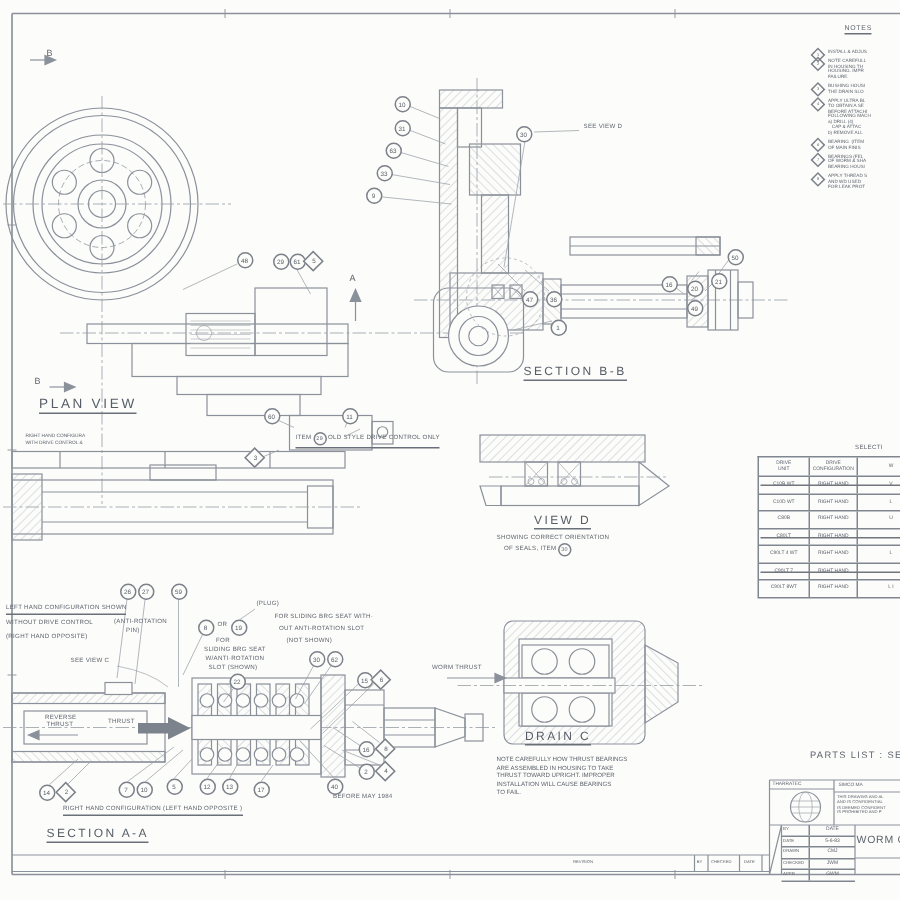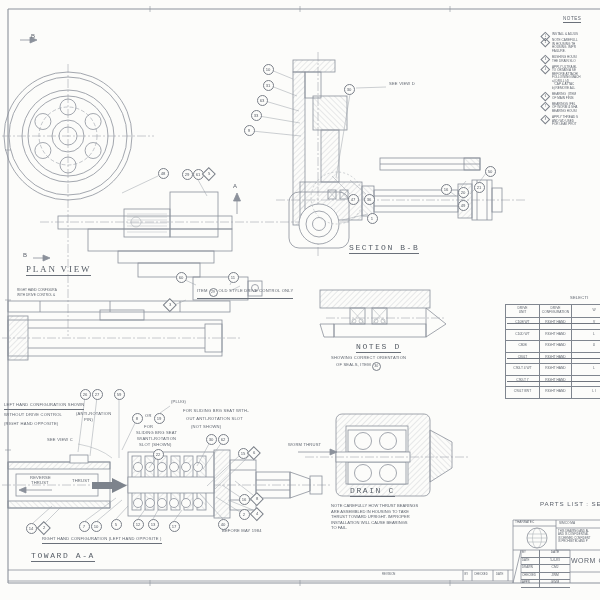--- a/index.html
+++ b/index.html
@@ -6,21 +6,21 @@
   .sheet{position:relative;width:600px;height:600px;background:#fcfcfa;overflow:hidden;
          font-family:"Liberation Sans",sans-serif;color:#5e646e;}
   #art{position:absolute;left:0;top:0;}
   .t{position:absolute;white-space:nowrap;color:#5e646e;line-height:1.15;}
   .t28{font-size:2.8px;}
   .t3{font-size:3.2px;}
   .t4{font-size:4.1px;letter-spacing:.2px;}
   .t45{font-size:4.6px;letter-spacing:.5px;}
   .t6{font-size:6px;}
   .t7{font-size:7px;letter-spacing:.5px;}
-  .big{font-size:8px;letter-spacing:1.6px;color:#565d66;font-family:Liberation Mono, monospace;}
+  .big{font-size:8px;letter-spacing:1.6px;color:#565d66;}
   .big2{font-size:9px;letter-spacing:1.8px;color:#565d66;}
   .und{border-bottom:.7px solid #6a7079;padding-bottom:1px;}
   .bal{position:absolute;width:9px;height:9px;border:.6px solid #7b8089;border-radius:50%;
        background:#fcfcfa;font-size:4.2px;color:#565c66;display:flex;align-items:center;justify-content:center;z-index:5;}
   .bal.dia{border-radius:0;transform:rotate(45deg);width:7.6px;height:7.6px;}
   .bal.dia span{transform:rotate(-45deg);}
   .inbal{display:inline-flex;width:7px;height:7px;border:.6px solid #7b8089;border-radius:50%;
          font-size:3.6px;align-items:center;justify-content:center;vertical-align:-1px;margin:0 1px;}
   
   #notes-list{position:absolute;left:541px;top:33px;width:58px;}
@@ -424,31 +424,31 @@
           <div>APPLY THREAD S</div>
           <div>AND WD USED</div>
           <div>FOR LEAK PROT</div>
         </div>
       </div>
     </div>
 
 <div class="t t6" style="left:31px;top:33px;">B</div>
 <div class="t t6" style="left:23px;top:252px;">B</div>
 <div class="t t6" style="left:233px;top:183px;">A</div>
-<div class="t big2 und" style="left:26px;top:264px;font-family:Liberation Serif, serif;">PLAN VIEW</div>
+<div class="t big2 und" style="left:26px;top:264px;">PLAN VIEW</div>
 <div class="t t3" style="left:17px;top:289px;">RIGHT HAND CONFIGURA</div>
 <div class="t t3" style="left:17px;top:294px;">WITH DRIVE CONTROL &amp;</div>
 <div class="t t4 und" style="left:197px;top:288px;">
   <span>ITEM</span><span class="inbal">29</span><span>OLD STYLE DRIVE CONTROL ONLY</span>
 </div>
 
 <div class="t t4" style="left:389px;top:82px;">SEE VIEW D</div>
 <div class="t big und" style="left:349px;top:243px;">SECTION B-B</div>
 
-<div class="t big und" style="left:356px;top:342px;">NOTES D</div>
+<div class="t big und" style="left:356px;top:342px;">VIEW D</div>
 <div class="t t4" style="left:331px;top:356px;">SHOWING CORRECT ORIENTATION</div>
 <div class="t t4" style="left:336px;top:362px;">
   <span>OF SEALS, ITEM</span><span class="inbal">30</span>
 </div>
 
 <div class="t t4" style="left:288px;top:443px;">WORM THRUST</div>
 <div class="t big und" style="left:350px;top:486px;">DRAIN C</div>
 <div class="t cap-lines" style="left:331px;top:503px;">
   <div>NOTE CAREFULLY HOW THRUST BEARINGS</div>
   <div>ARE ASSEMBLED IN HOUSING TO TAKE</div>
@@ -470,21 +470,21 @@
 <div class="t t4" style="left:191px;top:425px;">(NOT SHOWN)</div>
 <div class="t t4" style="left:144px;top:425px;">FOR</div>
 <div class="t t4" style="left:136px;top:431px;">SLIDING BRG SEAT</div>
 <div class="t t4" style="left:137px;top:437px;">W/ANTI-ROTATION</div>
 <div class="t t4" style="left:139px;top:443px;">SLOT (SHOWN)</div>
 <div class="t t4" style="left:30px;top:476px;">REVERSE</div>
 <div class="t t4" style="left:31px;top:481px;">THRUST</div>
 <div class="t t4" style="left:72px;top:479px;">THRUST</div>
 <div class="t t4" style="left:222px;top:529px;">BEFORE MAY 1984</div>
 <div class="t t4 und" style="left:42px;top:537px;">RIGHT HAND CONFIGURATION  (LEFT HAND OPPOSITE )</div>
-<div class="t big und" style="left:31px;top:551px;">TOWARD A-A</div>
+<div class="t big und" style="left:31px;top:551px;">SECTION A-A</div>
 
 <div class="t t4" style="left:570px;top:296px;">SELECTI</div>
 <div id="sel-table">
       <div class="trow hdr">
         <div class="tcell tc0">
           <div>DRIVE</div>
           <div>UNIT</div>
         </div>
         <div class="tcell tc1">
           <div>DRIVE</div>

